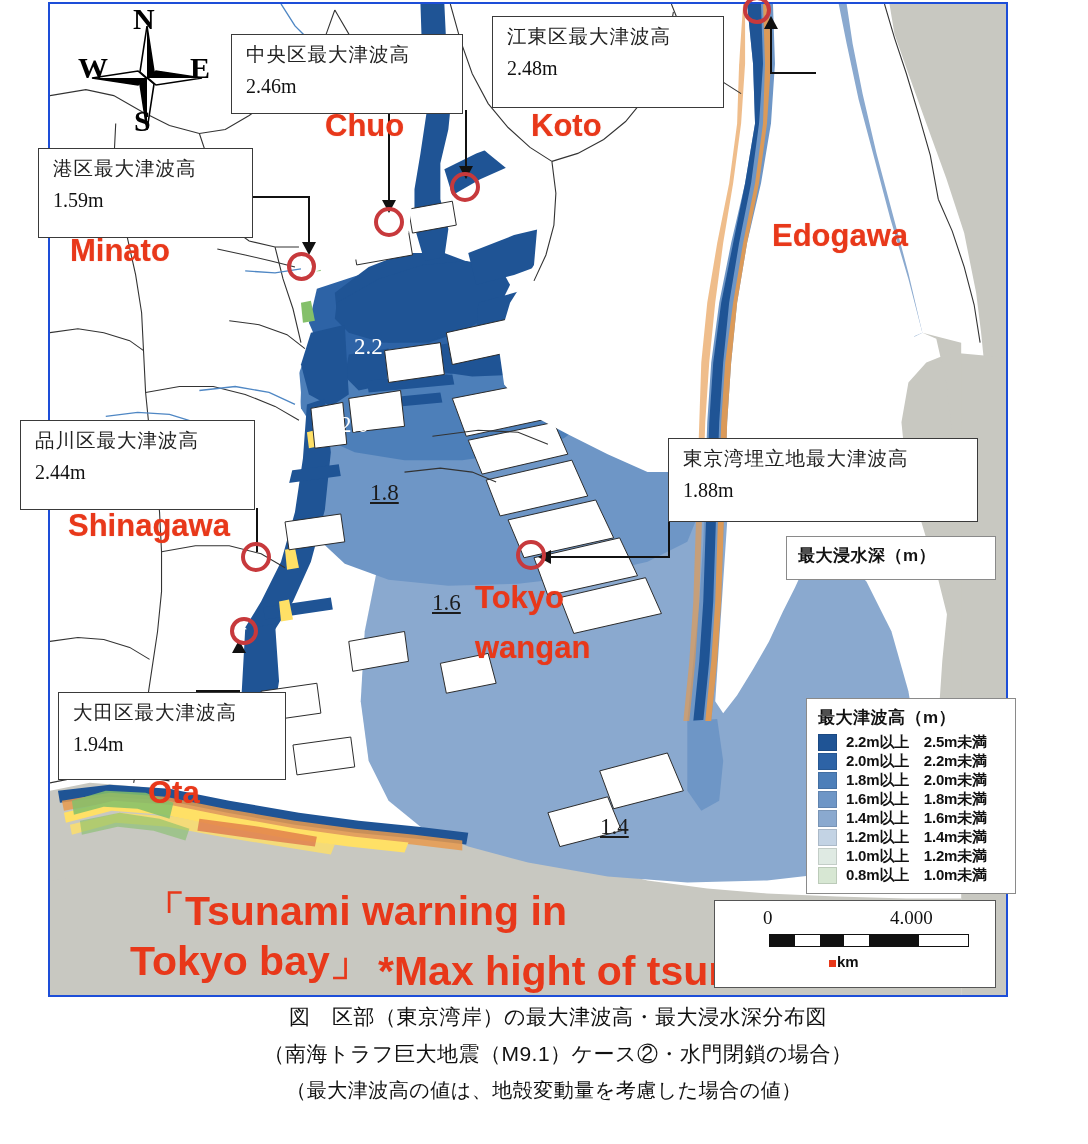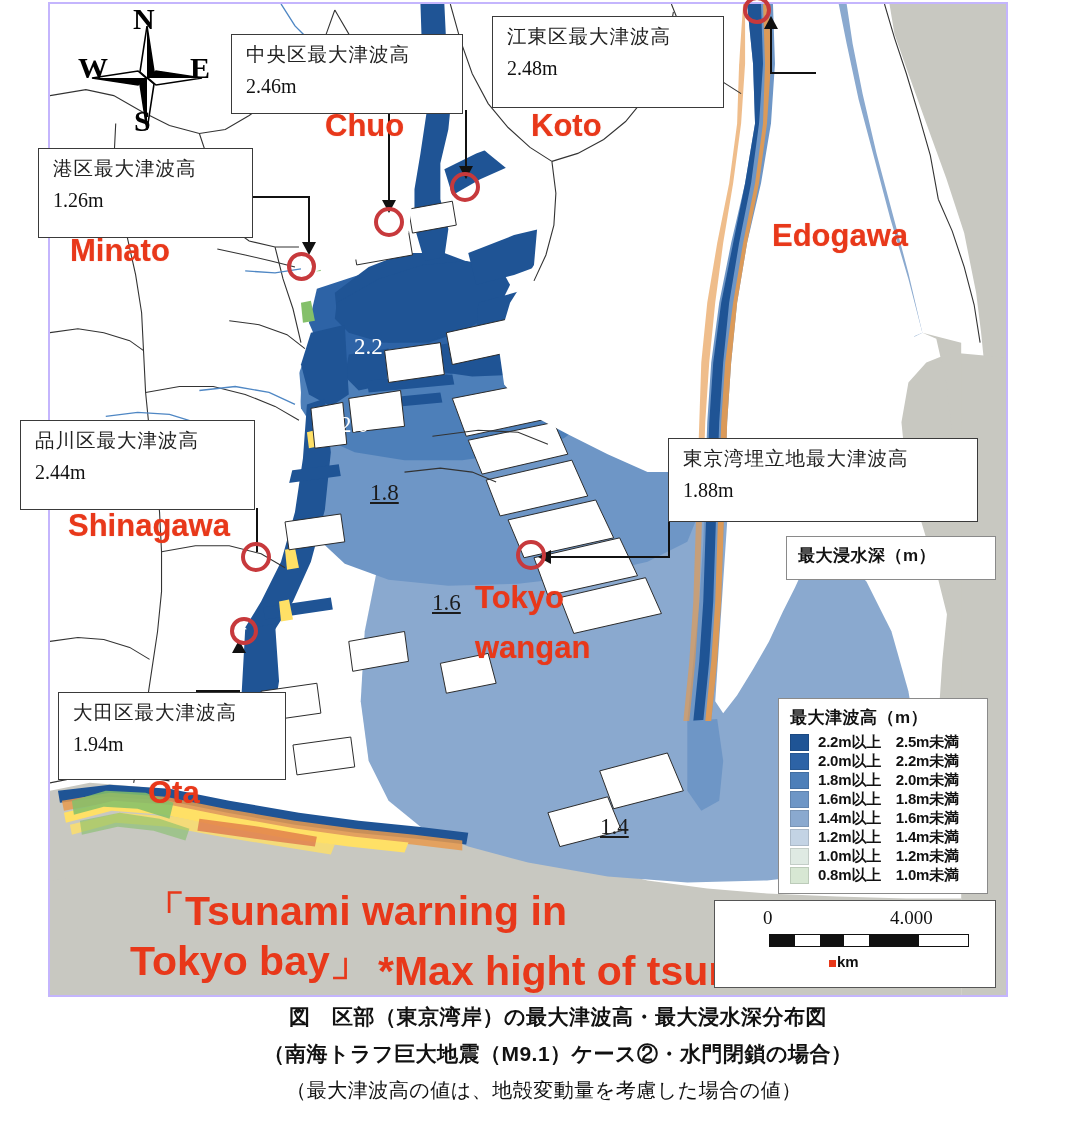--- a/index.html
+++ b/index.html
@@ -1,20 +1,20 @@
 <!DOCTYPE html>
 <html><head>
 <meta charset="utf-8">
 <style>
   html,body{margin:0;padding:0;background:#fff;}
   body{width:1088px;height:1144px;font-family:"Liberation Sans",sans-serif;-webkit-font-smoothing:antialiased;}
   #page{position:relative;width:1088px;height:1144px;overflow:hidden;background:#fff;}
 
   
-  #map-frame{position:absolute;left:48px;top:2px;width:960px;height:995px;border:2px solid #c4b5fd;background:#ffffff;overflow:hidden;box-sizing:border-box;}
+  #map-frame{position:absolute;left:48px;top:2px;width:960px;height:995px;border:2px solid #1d4ed8;background:#ffffff;overflow:hidden;box-sizing:border-box;}
   #map-canvas{position:absolute;left:0;top:0;width:100%;height:100%;}
 
   
   .callout{position:absolute;background:#ffffff;border:1.5px solid #3a3a3a;box-sizing:border-box;padding:8px 12px 7px 14px;z-index:40;}
   .callout .ja{font-family:"Liberation Serif",serif;font-size:19.5px;color:#222;letter-spacing:1px;line-height:1.25;white-space:nowrap;}
   .callout .val{font-family:"Liberation Serif",serif;font-size:20px;color:#111;margin-top:8px;line-height:1.1;white-space:nowrap;}
 
   
   .ward{position:absolute;color:#e8381a;font-family:"Liberation Sans",sans-serif;font-weight:bold;font-size:31px;letter-spacing:0px;z-index:45;white-space:nowrap;text-shadow:0 0 1px rgba(232,56,26,.5);}
 
@@ -34,40 +34,40 @@
   .clabel.dark{color:#1b1b1b;text-decoration:underline;}
   .clabel.light{color:#ffffff;}
 
   
   .legend{position:absolute;background:#ffffff;border:1.5px solid #8a8a8a;box-sizing:border-box;z-index:50;padding:7px 9px 8px 11px;}
   .legend .ltitle{font-family:"Liberation Sans",sans-serif;font-weight:bold;font-size:17px;color:#111;margin-bottom:4px;letter-spacing:.5px;white-space:nowrap;}
   .legend .lrow{display:flex;align-items:center;height:19px;}
   .legend .sw{width:17px;height:15px;flex:0 0 17px;margin-right:9px;border:.5px solid rgba(0,0,0,.12);}
   .legend .ltxt{font-family:"Liberation Sans",sans-serif;font-weight:bold;font-size:15px;color:#111;white-space:nowrap;letter-spacing:-.2px;}
   #legend-depth{left:786px;top:536px;width:210px;}
-  #legend-height{left:778px;top:698px;width:210px;}
+  #legend-height{left:806px;top:698px;width:210px;}
 
   
   #scalebar-box{position:absolute;left:714px;top:900px;width:282px;height:88px;background:#fff;border:1.5px solid #555;box-sizing:border-box;z-index:50;}
   #sb-labels{position:absolute;left:0;top:6px;width:100%;height:22px;}
   #sb-labels span{position:absolute;font-family:"Liberation Serif",serif;font-size:19px;color:#111;}
   #sb-zero{left:48px;top:0;}
   #sb-max{left:175px;top:0;}
   #sb-bar{position:absolute;left:54px;top:33px;width:200px;height:13px;border:1.5px solid #111;box-sizing:border-box;display:flex;background:#fff;}
   #sb-bar i{display:block;height:100%;}
   #sb-km{position:absolute;left:114px;top:52px;font-family:"Liberation Sans",sans-serif;font-weight:bold;font-size:15px;color:#111;}
   #sb-km::before{content:"";display:inline-block;width:7px;height:7px;background:#e8381a;margin-right:1px;vertical-align:baseline;}
 
   
   .redbig{position:absolute;color:#e8381a;font-family:"Liberation Sans",sans-serif;font-weight:bold;font-size:41px;z-index:48;white-space:nowrap;letter-spacing:0px;}
 
   
   #caption{position:absolute;left:0;top:1003px;width:1088px;text-align:center;z-index:60;}
   #caption div{color:#111;white-space:nowrap;}
-  .cap1,.cap2{font-family:"Liberation Sans",sans-serif;font-weight:bold;font-size:21px;letter-spacing:.5px;margin-bottom:9px;margin-left:28px;}
+  .cap1,.cap2{font-family:"Liberation Sans",sans-serif;font-weight:normal;font-size:21px;letter-spacing:.5px;margin-bottom:9px;margin-left:28px;}
   .cap3{font-family:"Liberation Sans",sans-serif;font-size:20px;letter-spacing:.5px;}
 
   
   #compass{position:absolute;left:72px;top:4px;width:150px;height:148px;z-index:35;}
   #compass .cdir{position:absolute;font-family:"Liberation Serif",serif;font-weight:bold;font-size:30px;color:#000;}
   #c-n{left:61px;top:-2px;}
   #c-s{left:62px;top:100px;}
   #c-w{left:6px;top:47px;}
   #c-e{left:118px;top:47px;}
 </style>
@@ -331,21 +331,21 @@
   <div class="arrowhead arrow-up" style="left:232px;top:640px;"></div>
   <div class="marker" style="left:230px;top:617px;width:28px;height:28px;"></div>
 
   <div class="conn h" style="left:548px;top:556px;width:122px;"></div>
   <div class="conn v" style="left:668px;top:512px;height:46px;"></div>
   <div class="arrowhead arrow-left" style="left:538px;top:550px;"></div>
   <div class="marker" style="left:516px;top:540px;width:30px;height:30px;"></div>
 
   <div class="callout" id="cb-minato" style="left:38px;top:148px;width:215px;height:90px;">
     <div class="ja">港区最大津波高</div>
-    <div class="val">1.26m</div>
+    <div class="val">1.59m</div>
   </div>
 
   <div class="callout" id="cb-chuo" style="left:231px;top:34px;width:232px;height:80px;">
     <div class="ja">中央区最大津波高</div>
     <div class="val">2.46m</div>
   </div>
 
   <div class="callout" id="cb-koto" style="left:492px;top:16px;width:232px;height:92px;">
     <div class="ja">江東区最大津波高</div>
     <div class="val">2.48m</div>

